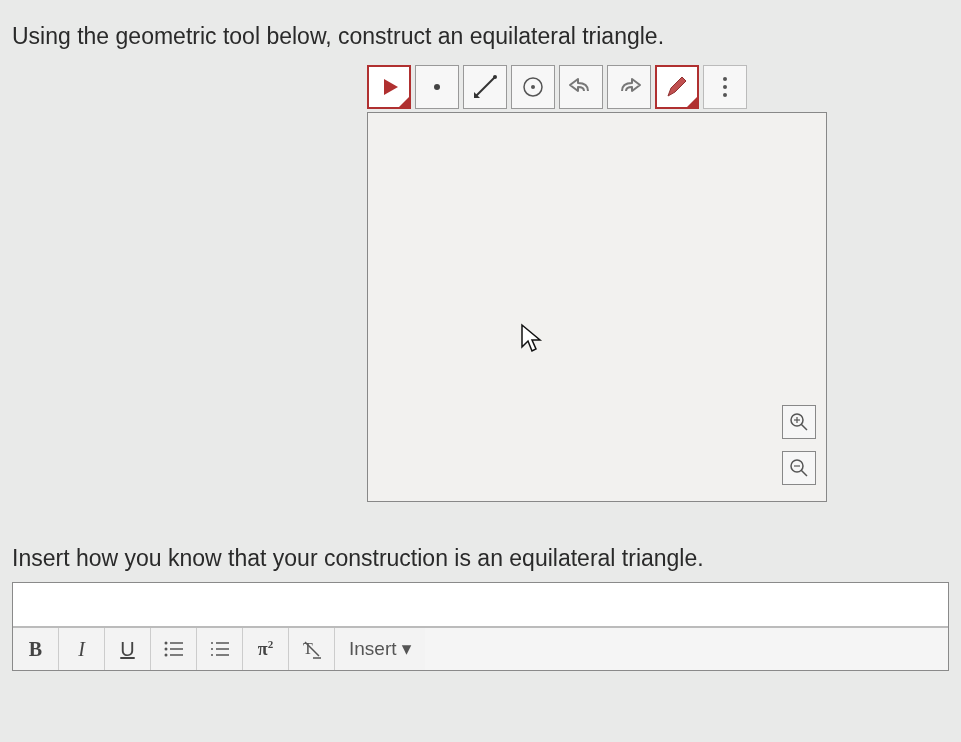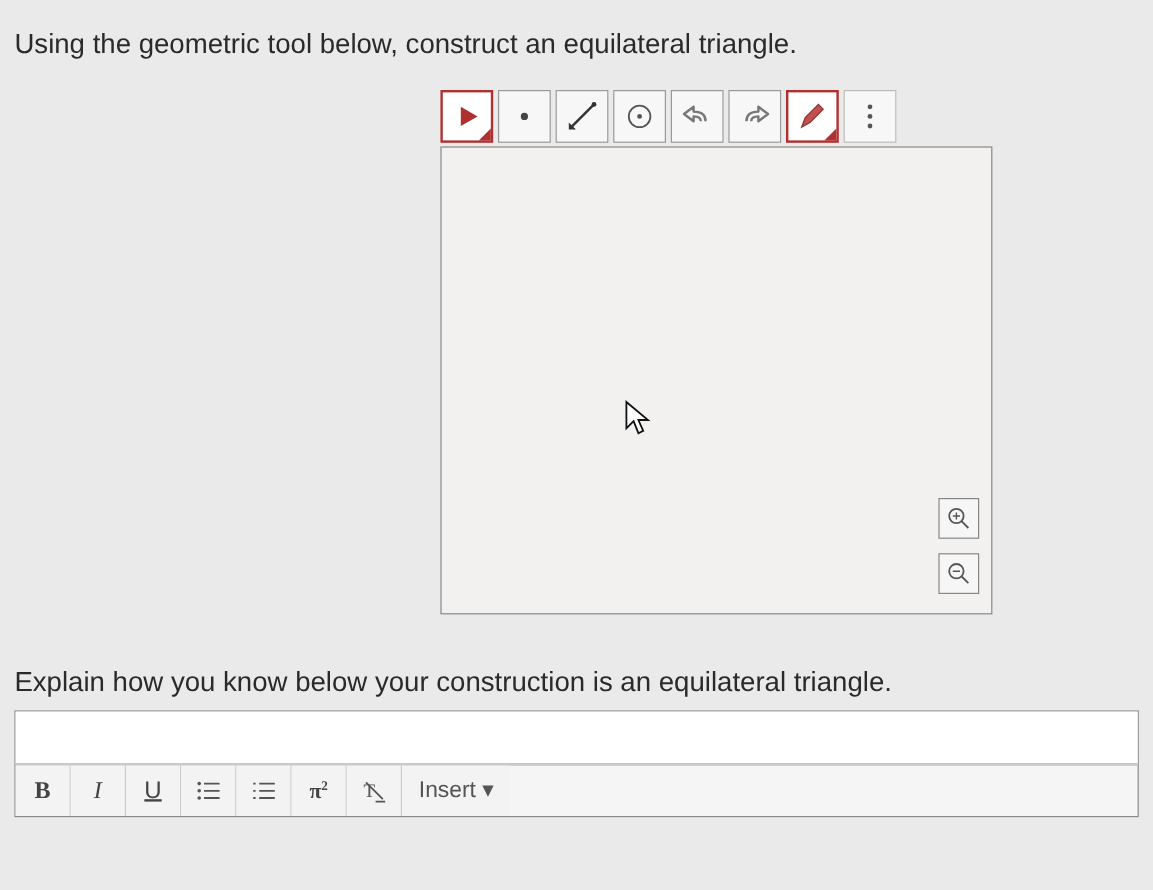--- a/index.html
+++ b/index.html
@@ -6,21 +6,21 @@
   body {
     font-family: Arial, Helvetica, sans-serif;
     background: #e9eae9;
     width: 961px;
     height: 742px;
     padding: 20px 12px;
     color: #2a2a2a;
     font-size: 23px;
     line-height: 1.4;
   }
-  .prompt1 { margin-bottom: 20px; }
+  .prompt1 { margin-bottom: 10px; }
   .geo-wrap {
     margin-left: 355px;
     width: 465px;
     position: relative;
   }
   .toolbar {
     display: flex;
     gap: 4px;
     padding: 3px 0;
   }
@@ -200,21 +200,21 @@
         <svg width="20" height="20">
           <circle cx="8" cy="8" r="6" fill="none" stroke="#555" stroke-width="1.5"></circle>
           <line x1="12" y1="12" x2="18" y2="18" stroke="#555" stroke-width="1.5"></line>
           <line x1="5" y1="8" x2="11" y2="8" stroke="#555" stroke-width="1.2"></line>
         </svg>
       </div>
     </div>
   </div>
 </div>
 
-<div class="prompt2">Explain how you know below your construction is an equilateral triangle.</div>
+<div class="prompt2">Insert how you know that your construction is an equilateral triangle.</div>
 
 <div class="editor">
   <div class="editor-spacer"></div>
   <div class="editor-toolbar">
     <div class="ed-btn bold">B</div>
     <div class="ed-btn italic">I</div>
     <div class="ed-btn underline">U</div>
     <div class="ed-btn">
       <svg width="22" height="18">
         <circle cx="3" cy="3" r="1.5" fill="#555"></circle>

